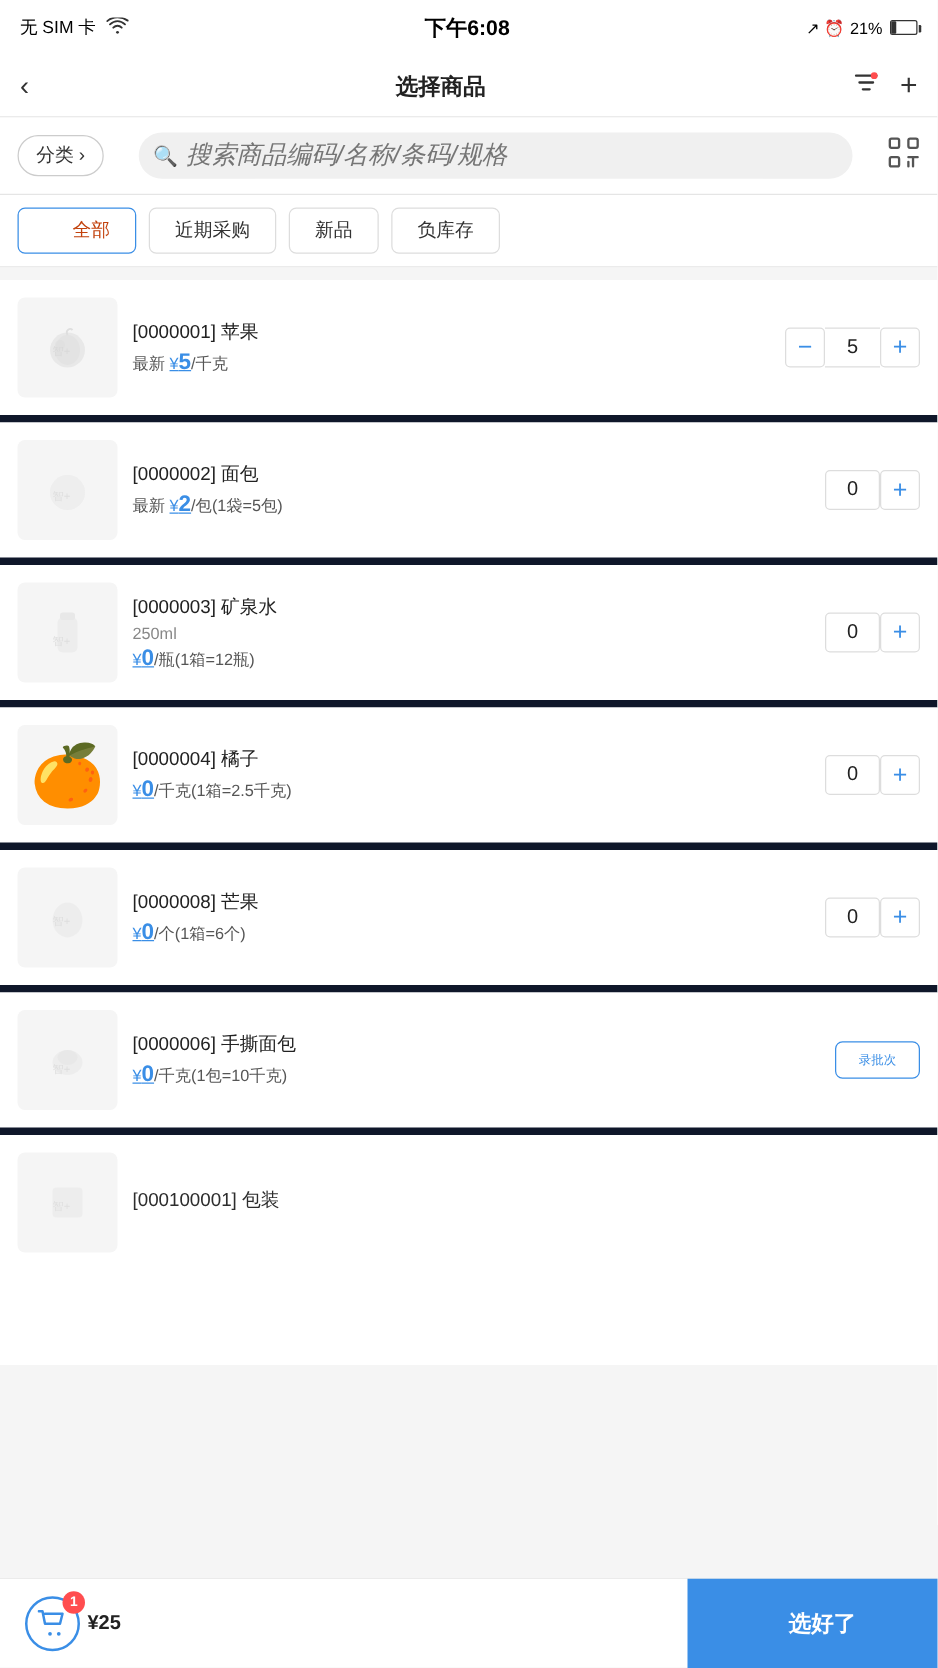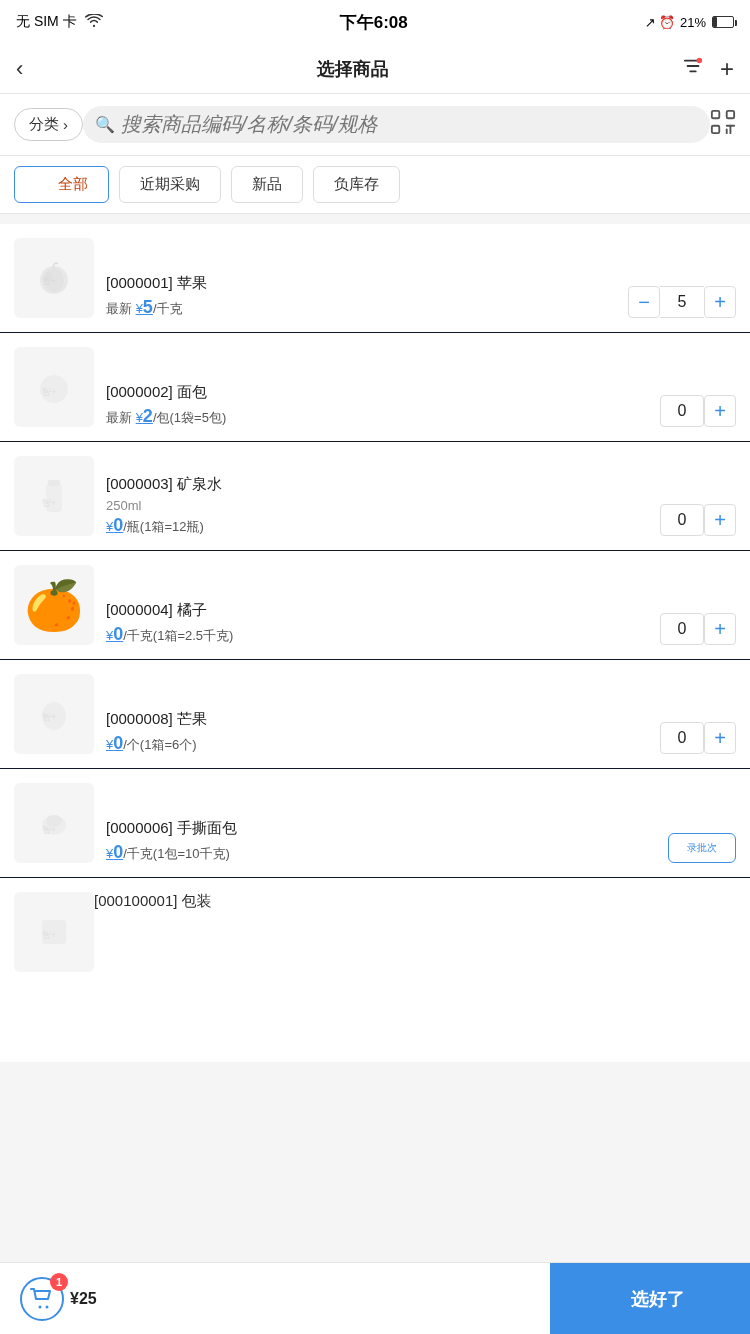--- a/index.html
+++ b/index.html
@@ -63,21 +63,21 @@
     .nav-title { font-size: 18px; font-weight: 600; color: #222; }
     .nav-actions { display: flex; align-items: center; gap: 16px; }
     .nav-filter-icon, .nav-add-icon { font-size: 20px; color: #333; cursor: pointer; }
 
     
     .filter-bar {
       background: #fff;
       padding: 12px 14px;
       display: flex;
       align-items: center;
-      gap: 0;
+      gap: 28px;
       border-bottom: 1px solid #e5e5e5;
     }
     .category-btn {
       border: 1px solid #ccc;
       border-radius: 20px;
       padding: 6px 14px;
       font-size: 15px;
       color: #333;
       background: #fff;
       white-space: nowrap;
@@ -137,23 +137,23 @@
       height: 10px;
       background: #f5f5f5;
     }
 
     
     .product-list {
       background: #fff;
     }
     .product-item {
       display: flex;
-      align-items: flex-end;
+      align-items: center;
       padding: 14px 14px;
-      border-bottom: 1px solid #0f172a;
+      border-bottom: 6px solid #0f172a;
       gap: 12px;
       background: #fff;
     }
     .product-thumb {
       width: 80px;
       height: 80px;
       border-radius: 6px;
       background: #f5f5f5;
       flex-shrink: 0;
       display: flex;
@@ -311,24 +311,24 @@
       cursor: pointer;
       display: flex;
       align-items: center;
       justify-content: center;
       padding-left: 16px;
     }
 
     
     .product-item-partial {
       display: flex;
-      align-items: flex-start;
+      align-items: center;
       padding: 14px 14px;
       background: #fff;
-      gap: 0;
+      gap: 12px;
       opacity: 0.95;
     }
   </style>
 </head>
 <body>
 
 <div class="status-bar">
   <div class="status-left">
     <span>无 SIM 卡</span>
     <span>

